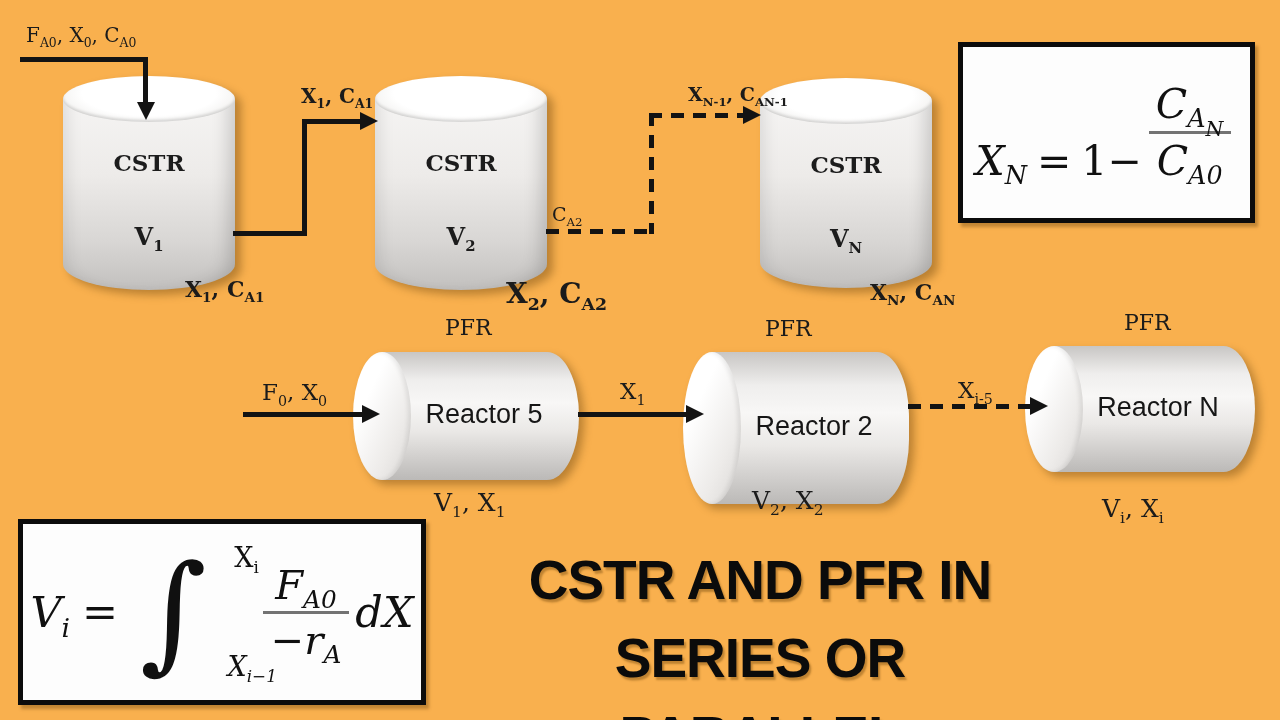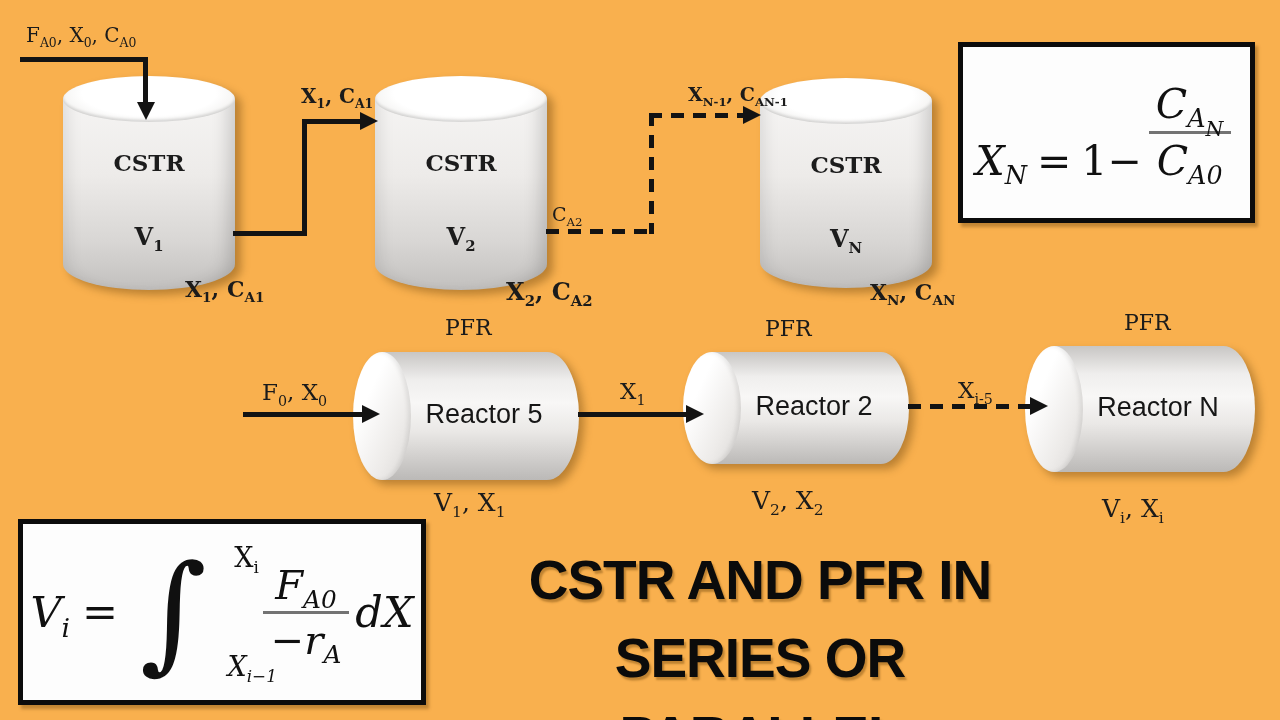--- a/index.html
+++ b/index.html
@@ -103,21 +103,21 @@
   <div class="slabel b" style="left:301px;top:84px;">X<sub>1</sub>, C<sub>A1</sub></div>
 
   <div class="dash-h" style="left:546px;top:229px;width:106px;"></div>
   <div class="dash-v" style="left:649px;top:113px;height:121px;"></div>
   <div class="dash-h" style="left:649px;top:113px;width:96px;"></div>
   <div class="arr right" style="left:743px;top:106px;"></div>
   <div class="slabel" style="left:552px;top:203px;font-size:19px;">C<sub>A2</sub></div>
   <div class="slabel b" style="left:654px;top:83px;font-size:19px;margin-left:34px;">X<sub>N-1</sub>, C<sub>AN-1</sub></div>
 
   <div class="slabel b" style="left:185px;top:276px;font-size:22px;">X<sub>1</sub>, C<sub>A1</sub></div>
-  <div class="slabel b" style="left:506px;top:277px;font-size:24px;">X<sub>2</sub>, C<sub>A2</sub></div>
+  <div class="slabel b" style="left:506px;top:277px;font-size:28px;">X<sub>2</sub>, C<sub>A2</sub></div>
   <div class="slabel b" style="left:870px;top:279px;font-size:22px;">X<sub>N</sub>, C<sub>AN</sub></div>
 
   <div class="fbox" style="left:958px;top:42px;width:287px;height:171px;">
     <div class="f" style="font-size:41px;align-items:flex-end;">
       <span>X<sub>N</sub></span>
       <span class="up" style="margin:0 10px;">=</span>
       <span class="up">1−</span>
       <span class="frac">
         <span class="num">C<sub>A</sub><sub class="ss">N</sub></span>
         <span class="den">C<sub>A0</sub></span>
@@ -127,21 +127,21 @@
 
   <div class="slabel" style="left:445px;top:315px;font-size:22px;">PFR</div>
   <div class="slabel" style="left:765px;top:316px;font-size:22px;">PFR</div>
   <div class="slabel" style="left:1124px;top:310px;font-size:22px;">PFR</div>
 
   <div class="hcyl" style="left:353px;top:352px;width:226px;height:128px;">
     <div class="hbody"></div>
     <div class="hcap"></div>
     <div class="rname">Reactor 5</div>
   </div>
-  <div class="hcyl" style="left:683px;top:352px;width:226px;height:112px;">
+  <div class="hcyl" style="left:683px;top:352px;width:226px;height:152px;">
     <div class="hbody"></div>
     <div class="hcap"></div>
     <div class="rname">Reactor 2</div>
   </div>
   <div class="hcyl" style="left:1025px;top:346px;width:230px;height:126px;">
     <div class="hbody"></div>
     <div class="hcap"></div>
     <div class="rname">Reactor N</div>
   </div>
 

